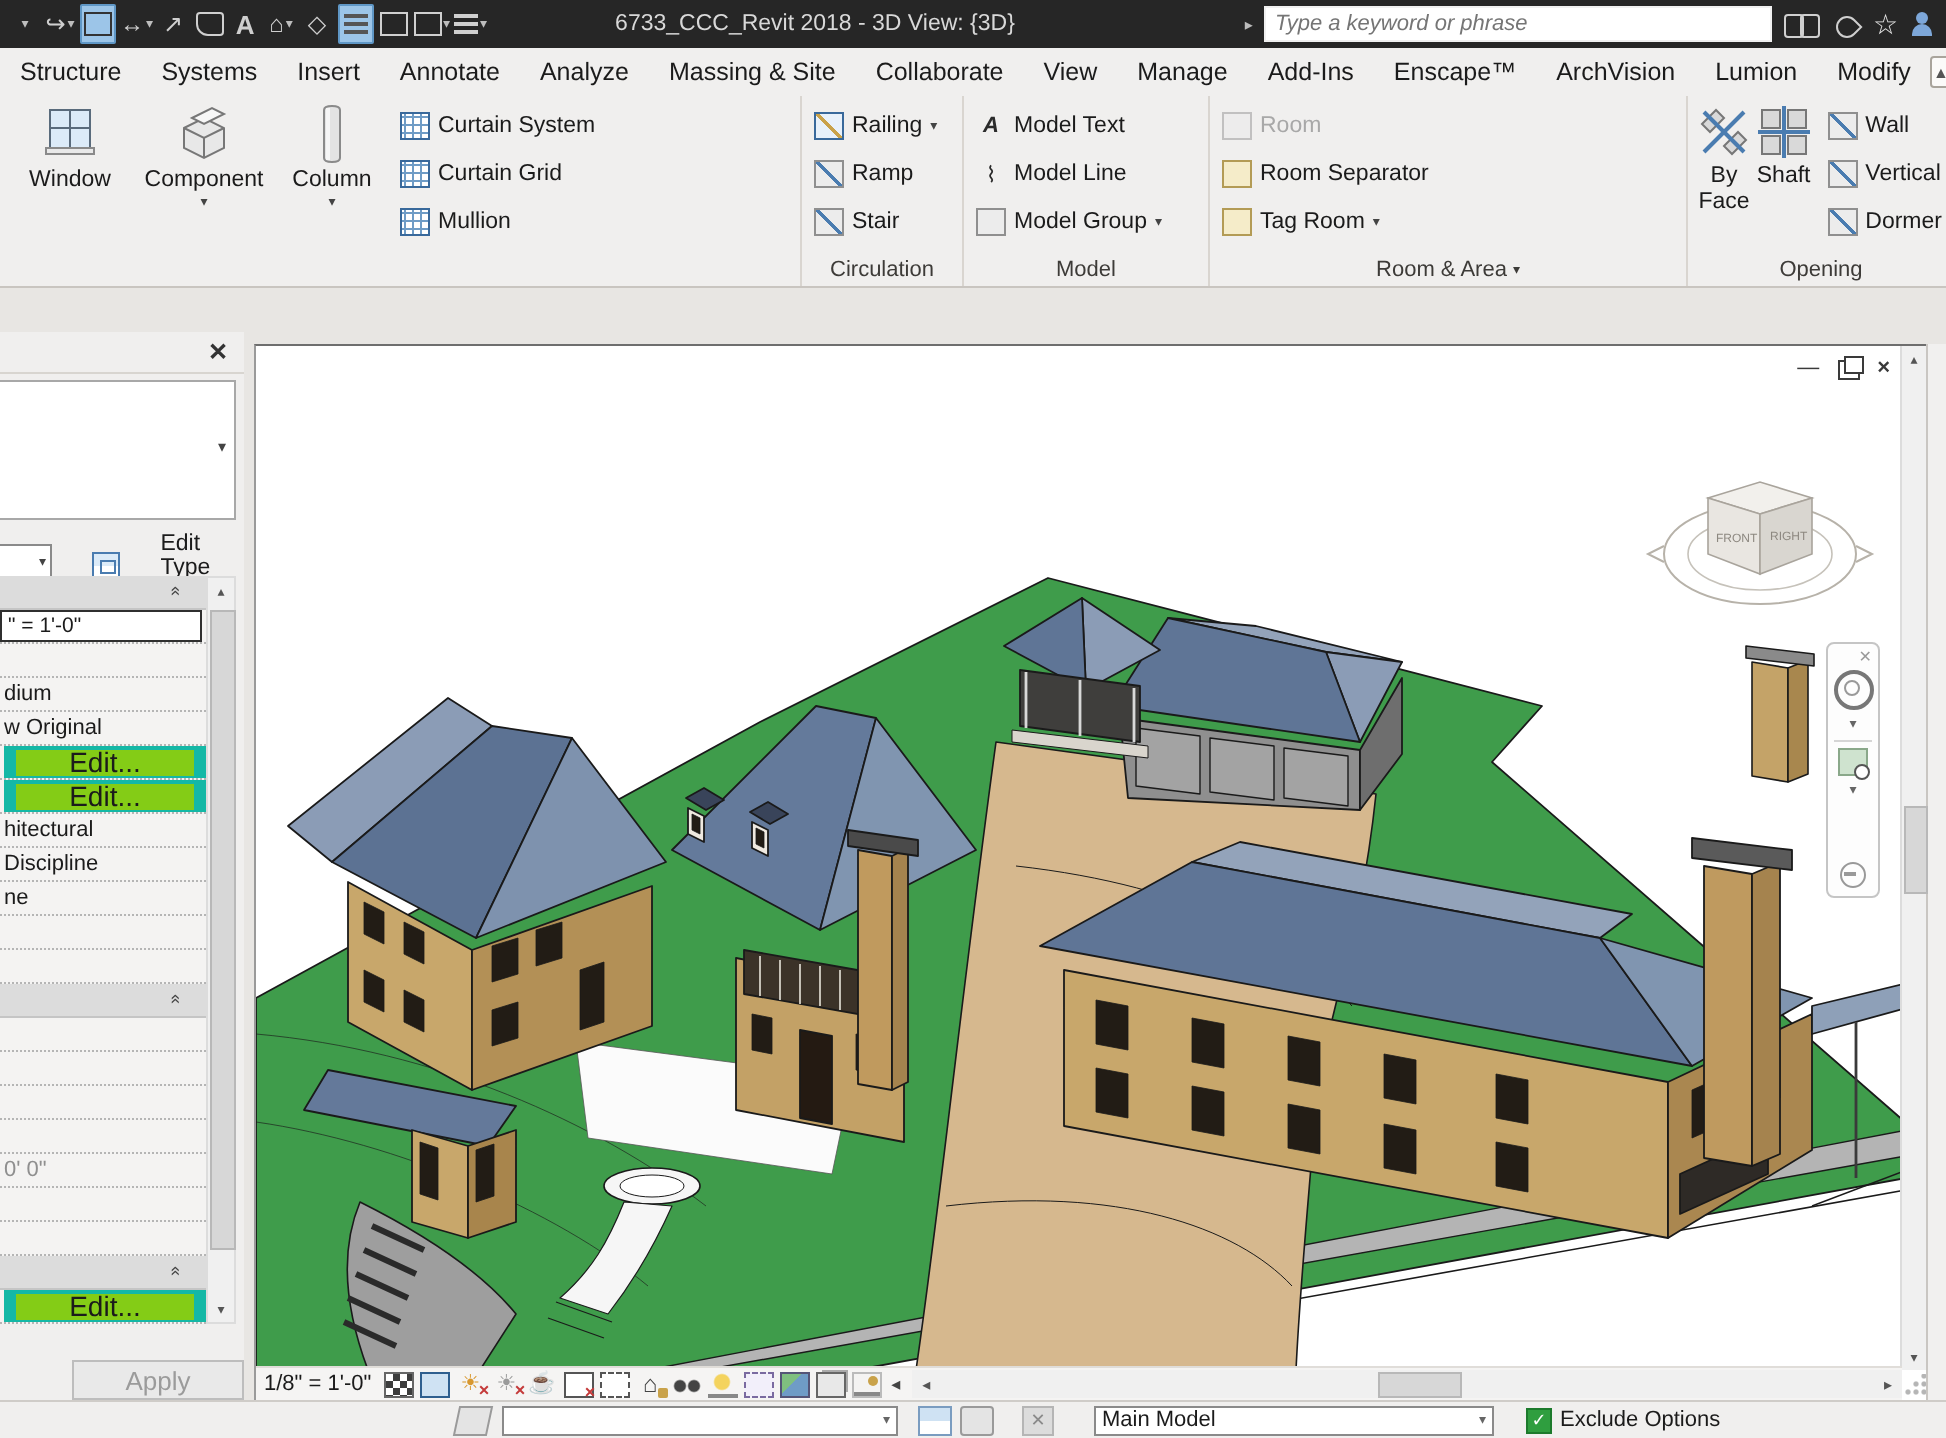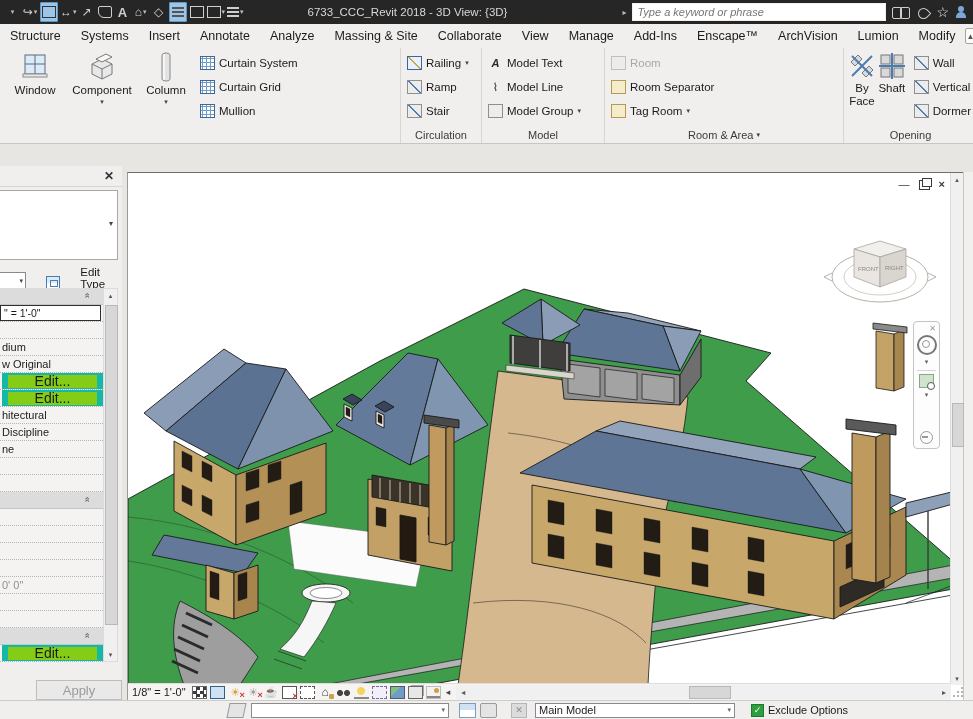--- a/index.html
+++ b/index.html
@@ -616,21 +616,21 @@
 
   <div id="statusbar">
     <span style="width:228px;flex:none"></span>
     <span class="sb-ico sb-link"></span>
     <span class="sb-combo" style="width:198px;margin-left:6px">
         <span class="dd">▾</span>
       </span>
     <span class="sb-ico sb-filter" style="margin-left:10px"></span>
     <span class="sb-ico sb-link" style="margin-left:4px;transform:none;border-radius:2px"></span>
     <span class="sb-x" style="margin-left:14px">✕</span>
-    <span class="sb-combo" style="width:200px;margin-left:8px">
+    <span class="sb-combo" style="width:200px;margin-left:20px">
         <span>Main Model</span>
         <span class="dd">▾</span>
       </span>
     <span class="cb" style="margin-left:16px">✓</span>
     <span style="margin-left:4px">Exclude Options</span>
   </div>
 
 </div>
 
 </body></html>

